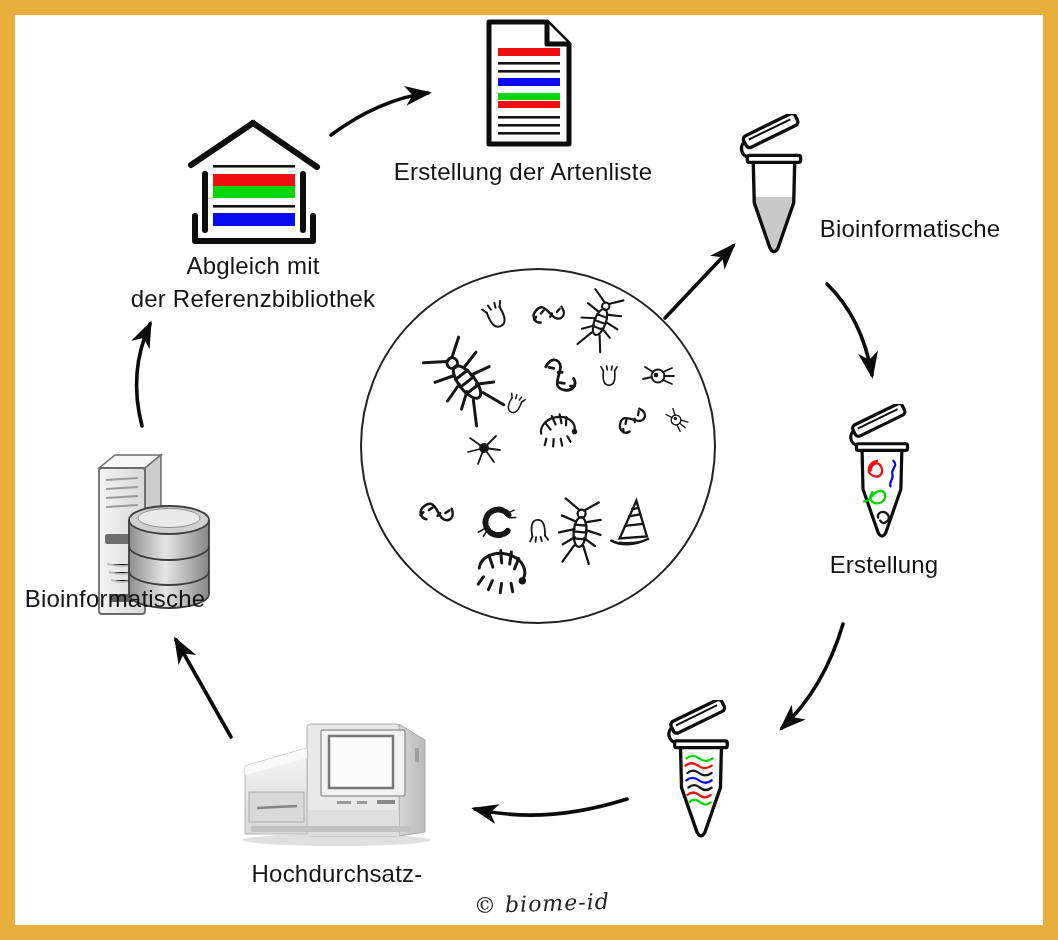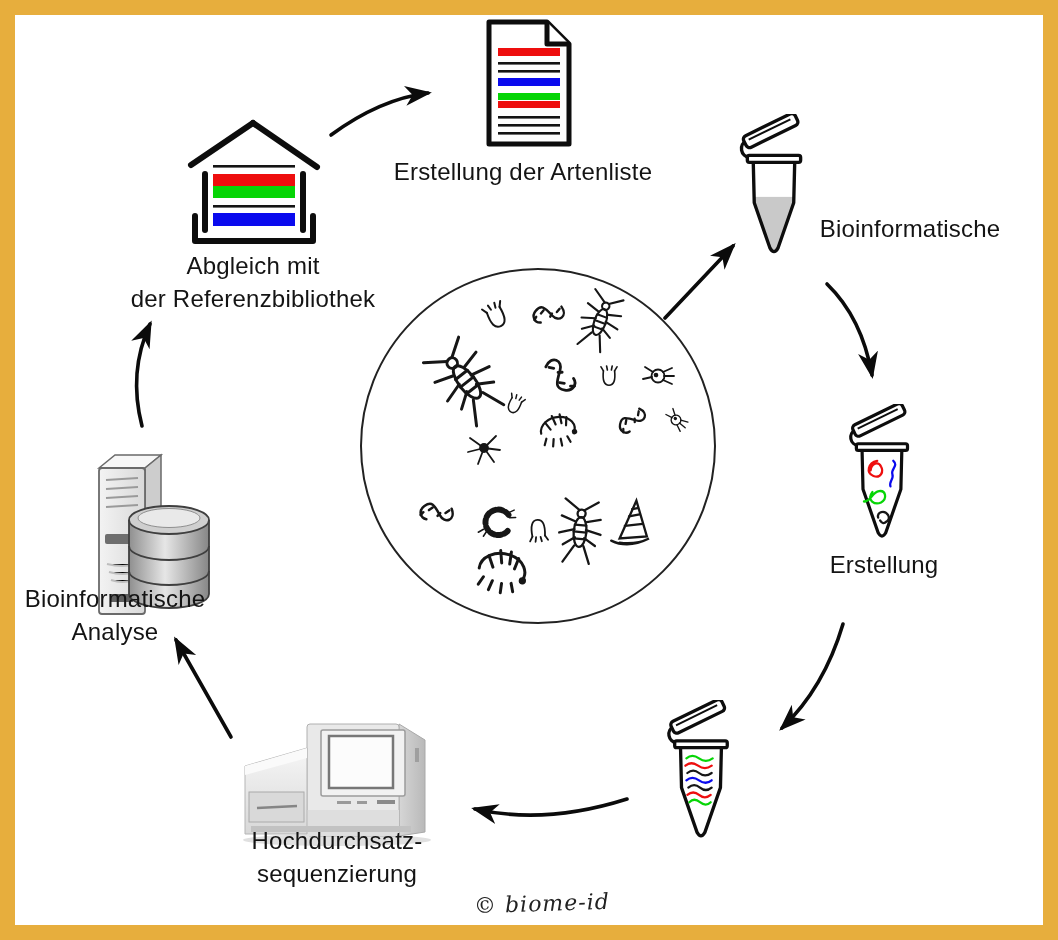--- a/index.html
+++ b/index.html
@@ -277,26 +277,24 @@
   </div>
 
   <div class="label" style="left:789px;top:548px;width:190px">
     <div>Erstellung</div>
     <div style="height:5px"></div>
   </div>
 
   <div class="label" style="left:590px;top:838px;width:242px">
   </div>
 
-  <div class="label" style="left:214px;top:824px;width:246px">
+  <div class="label" style="left:214px;top:857px;width:246px">
     <div>Hochdurchsatz-</div>
-    <div>sequenzierung</div>
   </div>
 
   <div class="label" style="left:0px;top:582px;width:230px">
     <div>Bioinformatische</div>
-    <div>Analyse</div>
   </div>
 
   <div class="watermark">© biome-id</div>
 
   <div class="frame"></div>
 </div>
 
 </body></html>

